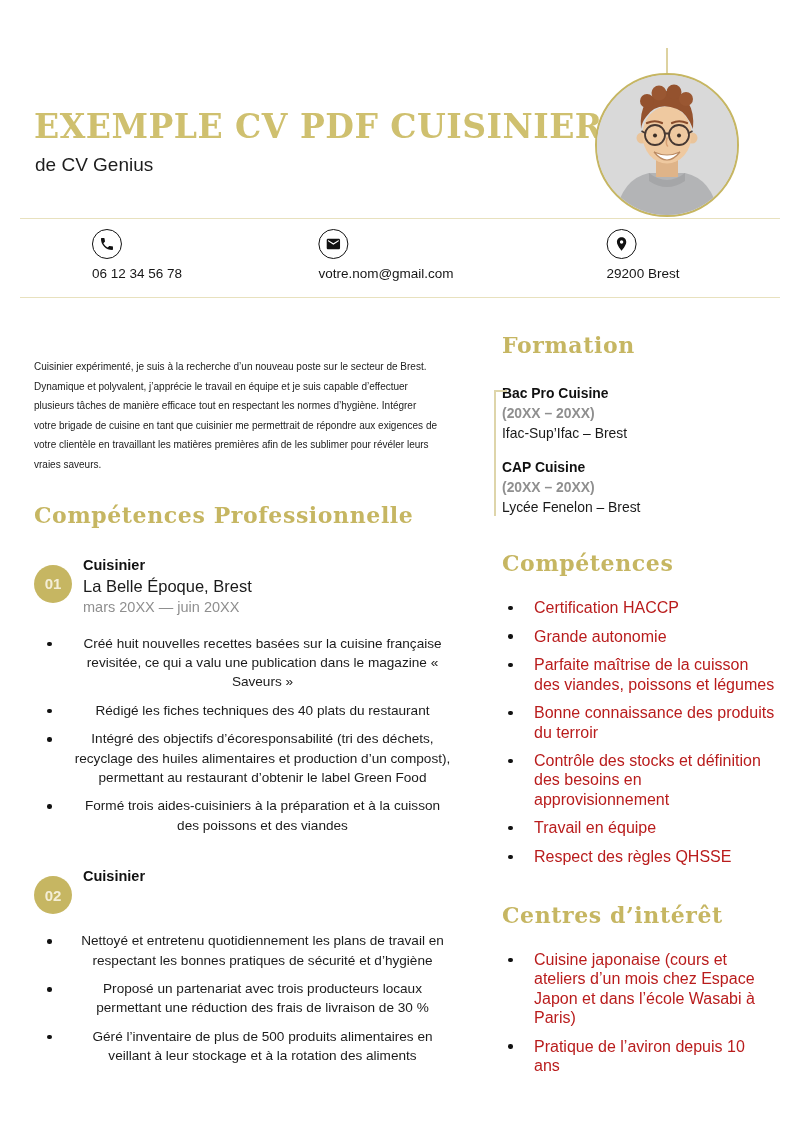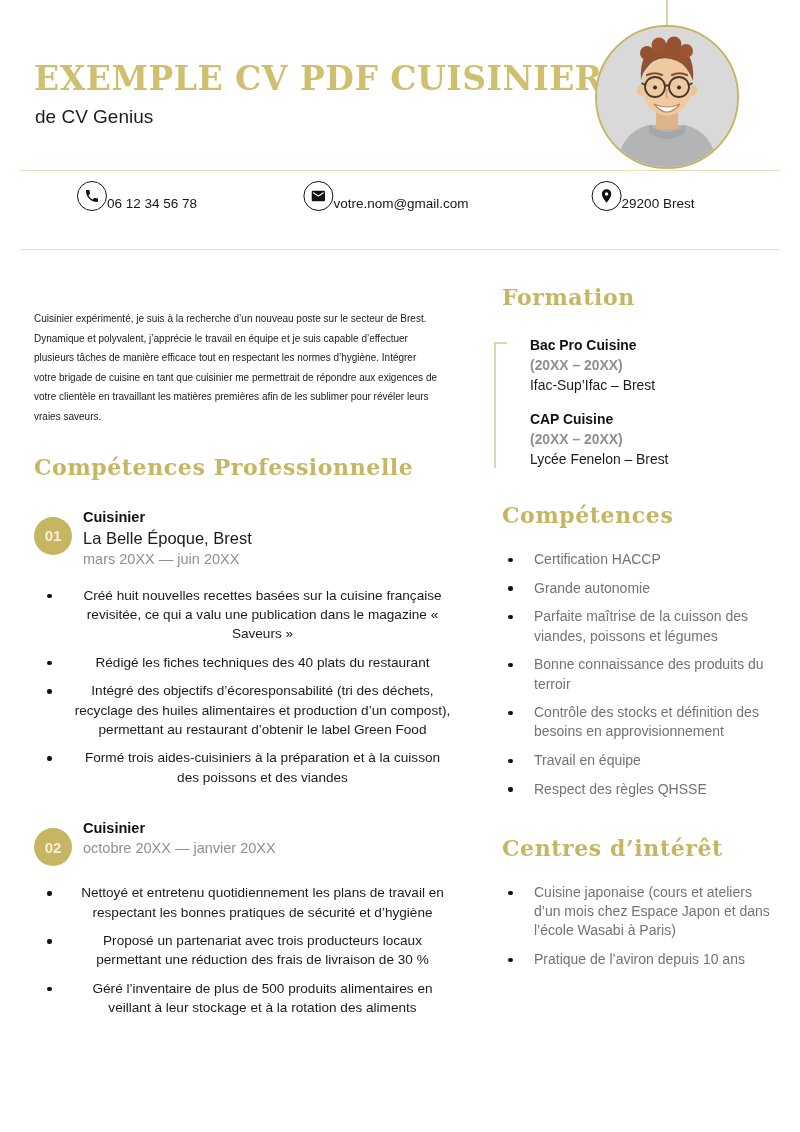--- a/index.html
+++ b/index.html
@@ -6,21 +6,21 @@
   .page{
     position:relative;
     width:800px;height:1132px;
     background:#fff;
     overflow:hidden;
     font-family:"Liberation Sans",sans-serif;
     color:#1c1c1c;
   }
   
   .header{position:relative;height:170px;}
-  .title-block{padding:62px 0 0 34px;}
+  .title-block{padding:62px 0 0 34px;margin-top:48px;}
   h1.cv-title{
     margin:0;
     font-family:"DejaVu Serif",serif;
     font-weight:700;
     font-size:33px;
     letter-spacing:0.5px;
     color:var(--title-gold,#cfc06f);
     line-height:1.05;
   }
   .subtitle{
@@ -44,21 +44,21 @@
   
   .contact{
     position:relative;
     margin:0 20px;
     height:78px;
     border-top:1px solid var(--rule-gold,#e8e1be);
     border-bottom:1px solid var(--rule-gold,#e8e1be);
   }
   .contact-item{
     position:absolute;top:10px;
-    display:flex;flex-direction:row;align-items:flex-end;
+    display:flex;flex-direction:column;align-items:flex-start;
     transform:translateX(-50%);
   }
   .contact-item.c1{left:117px;}
   .contact-item.c2{left:366px;}
   .contact-item.c3{left:623px;}
   .icon-circle{
     width:30px;height:30px;border-radius:50%;
     border:1.7px solid #111;
     display:flex;align-items:center;justify-content:center;
     box-sizing:border-box;
@@ -104,40 +104,40 @@
     padding-left:39px;
     margin-bottom:9px;
     font-size:13.6px;line-height:19.4px;color:#1b1b1b;
   }
   ul.blist li::before{
     content:"";
     position:absolute;left:13px;top:8px;
     width:4.5px;height:4.5px;border-radius:50%;background:#111;
   }
   
-  .formation-body{position:relative;margin:25px 0 0 -8px;padding-left:36px;}
+  .formation-body{position:relative;margin:25px 0 0 -8px;padding-left:8px;}
   .formation-bracket{
     position:absolute;left:0;top:7px;
     width:13px;height:126px;
     border-left:2px solid var(--bracket-gold,#ded5aa);
     border-top:2px solid var(--bracket-gold,#ded5aa);
     box-sizing:border-box;
   }
   .edu{margin-bottom:14px;}
   .edu-degree{font-size:13.9px;font-weight:700;line-height:20px;color:#111;}
   .edu-dates{font-size:13.9px;font-weight:600;color:var(--gray,#8f8f8f);line-height:20px;}
   .edu-school{font-size:13.9px;line-height:20px;color:#1a1a1a;}
   .sec-comp{margin-top:33px;}
   .sec-int{margin-top:36px;}
   ul.rlist{list-style:none;margin:22px 0 0 0;padding:0;}
   ul.rlist li{
     position:relative;
     padding-left:32px;
     margin-bottom:9.5px;
-    font-size:14px;line-height:19.2px;color:#737373;
+    font-size:16px;line-height:19.2px;color:#b91c1c;
   }
   ul.rlist li::before{
     content:"";
     position:absolute;left:6px;top:7.5px;
     width:4.5px;height:4.5px;border-radius:50%;background:#111;
   }
 </style>
 </head>
 <body>
 
@@ -230,21 +230,20 @@
             <li>Intégré des objectifs d’écoresponsabilité (tri des déchets, recyclage des huiles alimentaires et production d’un compost), permettant au restaurant d’obtenir le label Green Food</li>
             <li>Formé trois aides-cuisiniers à la préparation et à la cuisson des poissons et des viandes</li>
           </ul>
         </div>
 
         <div class="job">
           <div class="job-head">
             <div class="job-badge">02</div>
             <div>
               <div class="job-title">Cuisinier</div>
-              <div class="job-dates">octobre 20XX — janvier 20XX</div>
             </div>
           </div>
           <ul class="blist">
             <li>Nettoyé et entretenu quotidiennement les plans de travail en respectant les bonnes pratiques de sécurité et d’hygiène</li>
             <li>Proposé un partenariat avec trois producteurs locaux permettant une réduction des frais de livraison de 30 %</li>
             <li>Géré l’inventaire de plus de 500 produits alimentaires en veillant à leur stockage et à la rotation des aliments</li>
           </ul>
         </div>
       </section>
     </div>

